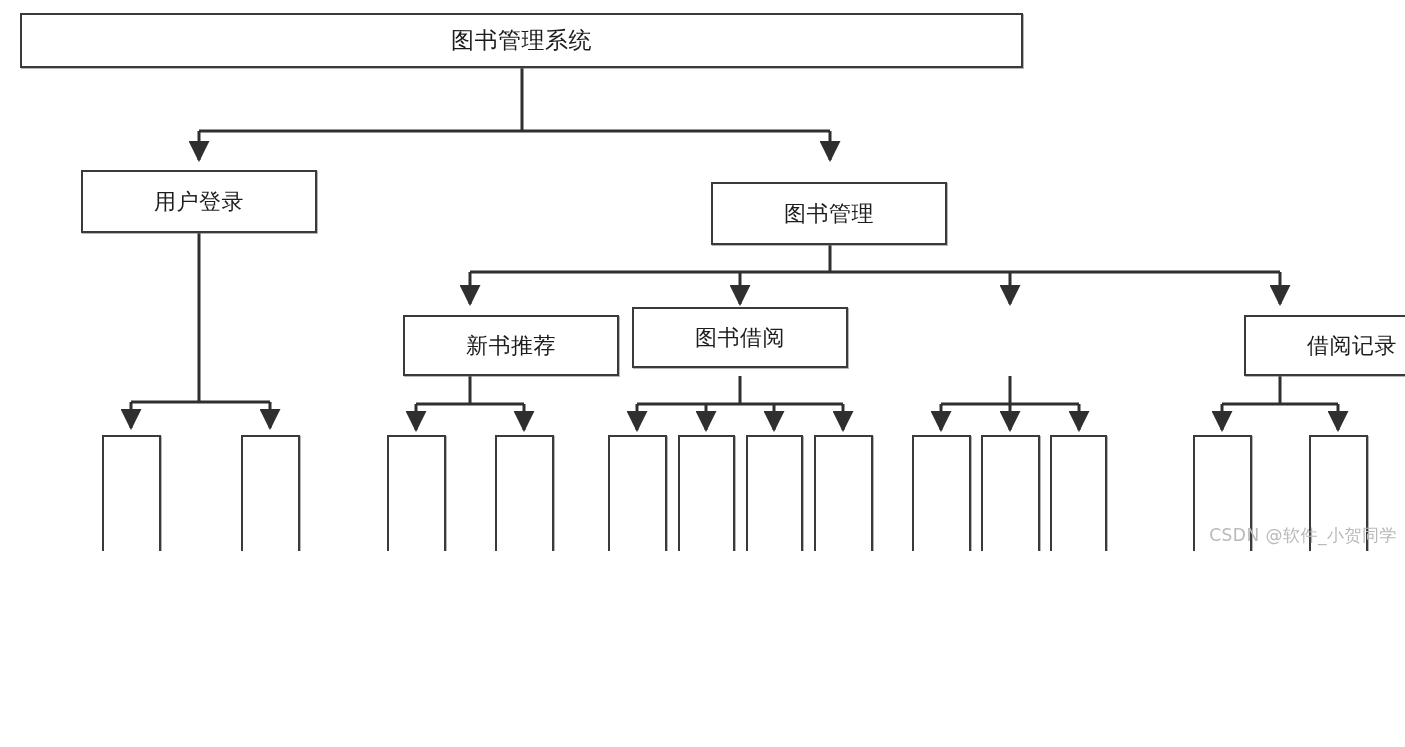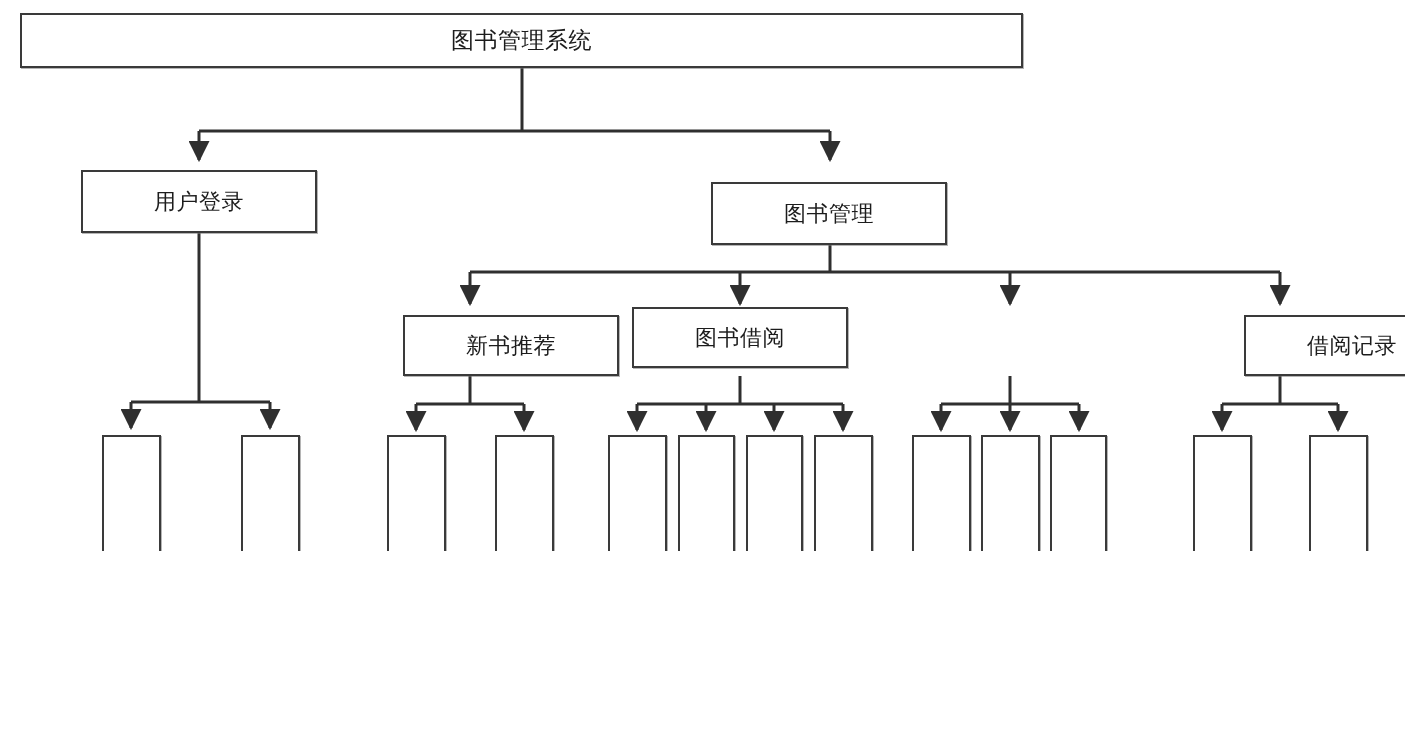--- a/index.html
+++ b/index.html
@@ -184,14 +184,15 @@
     <span class="label">确认归还（管理员）</span>
   </div>
 
   <div class="node vert narrow" style="left:1193px; top:435px; width:59px; height:300px;">
     <span class="label">新增借阅记录</span>
   </div>
   <div class="node vert narrow" style="left:1309px; top:435px; width:59px; height:300px;">
     <span class="label">查询借阅记录</span>
   </div>
 
+  <div id="watermark">CSDN @软件_小贺同学</div>
 
 </div>
 
 </body></html>

